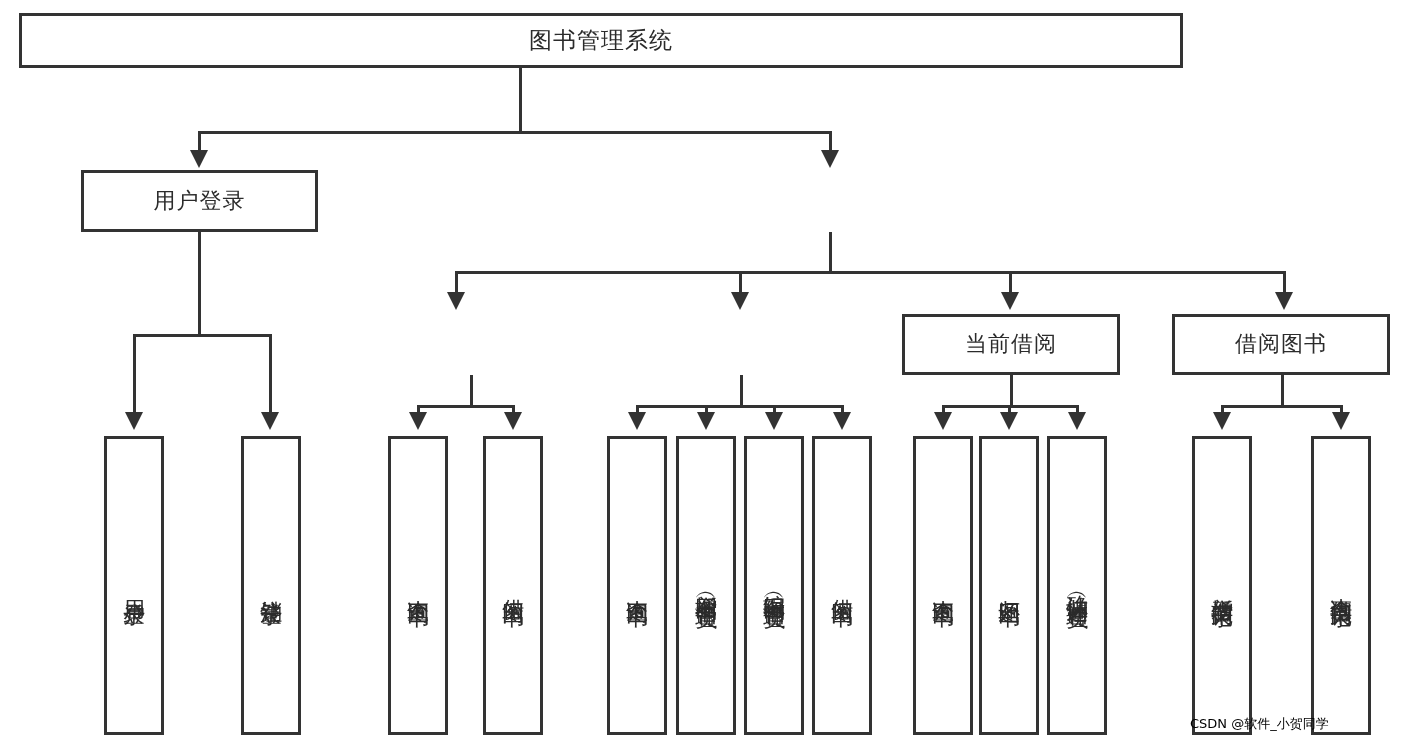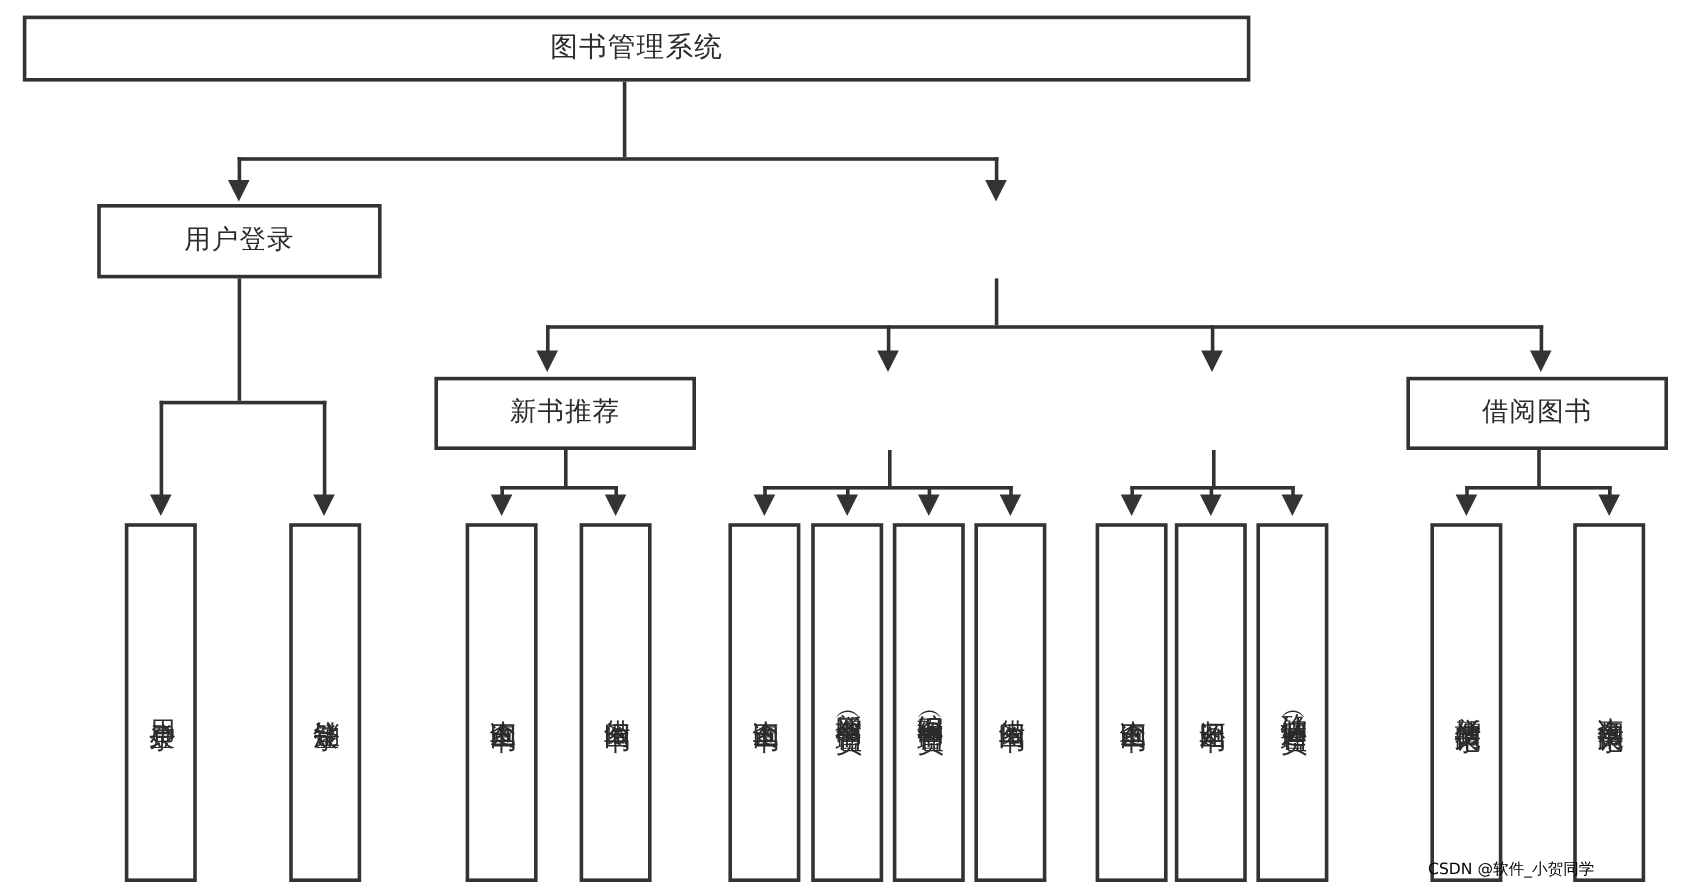--- a/index.html
+++ b/index.html
@@ -72,21 +72,21 @@
     font-size: 13px;
     white-space: nowrap;
     pointer-events: none;
   }
 </style>
 </head>
 <body>
 
 <div id="diagram-root">
 
-  <div class="node h title" style="left:19px; top:13px; width:1023px; height:55px;">
+  <div class="node h title" style="left:19px; top:13px; width:1164px; height:55px;">
     <span>图书管理系统</span>
   </div>
 
   <div class="line v" style="left:519px; top:68px; height:63px;"></div>
 
   <div class="line h" style="left:198px; top:131px; width:634px;"></div>
 
   <div class="line v" style="left:198px; top:131px; height:23px;"></div>
   <div class="arrow" style="left:190px; top:150px;"></div>
 
@@ -113,25 +113,25 @@
 
   <div class="line v" style="left:739px; top:271px; height:25px;"></div>
   <div class="arrow" style="left:731px; top:292px;"></div>
 
   <div class="line v" style="left:1009px; top:271px; height:25px;"></div>
   <div class="arrow" style="left:1001px; top:292px;"></div>
 
   <div class="line v" style="left:1283px; top:271px; height:25px;"></div>
   <div class="arrow" style="left:1275px; top:292px;"></div>
 
-  <div class="node h" style="left:362px; top:314px; width:218px; height:61px;">
-    <span>新书推荐</span>
-  </div>
-
-
+
+
+  <div class="node h" style="left:902px; top:314px; width:218px; height:61px;">
+    <span>当前借阅</span>
+  </div>
 
   <div class="node h" style="left:1172px; top:314px; width:218px; height:61px;">
     <span>借阅图书</span>
   </div>
 
   <div class="line v" style="left:470px; top:375px; height:30px;"></div>
   <div class="line h" style="left:417px; top:405px; width:98px;"></div>
   <div class="line v" style="left:417px; top:405px; height:11px;"></div>
   <div class="arrow" style="left:409px; top:412px;"></div>
   <div class="line v" style="left:512px; top:405px; height:11px;"></div>

